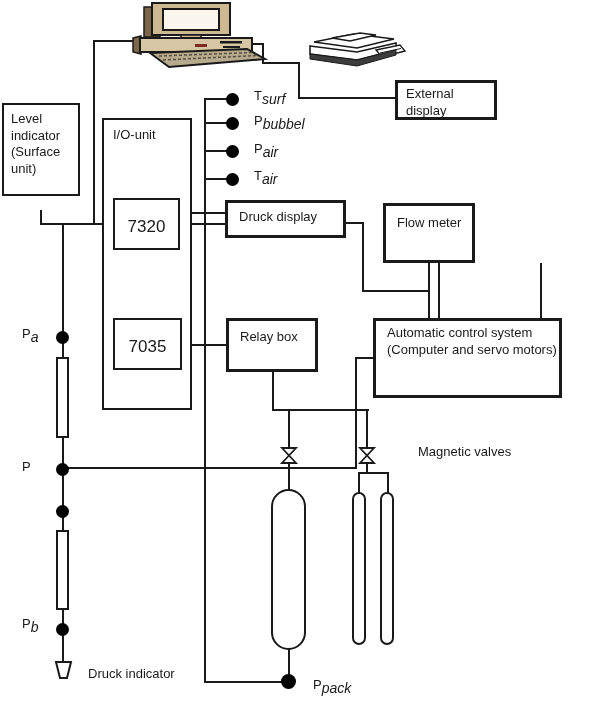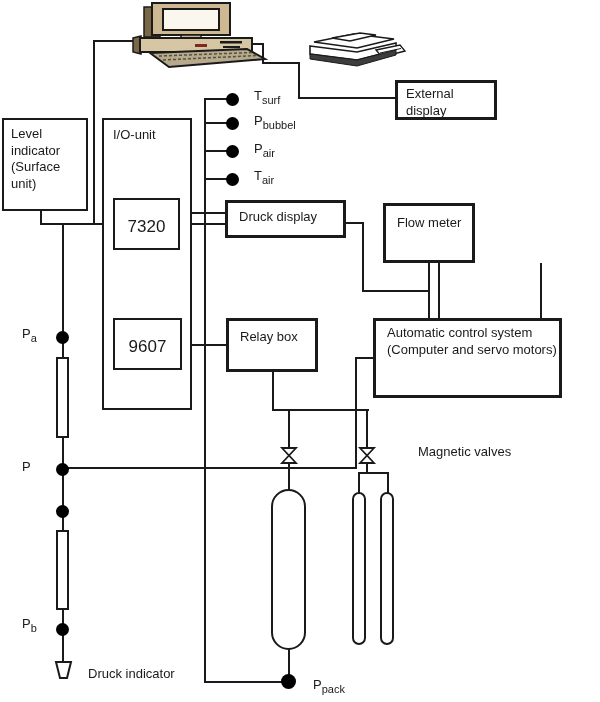--- a/index.html
+++ b/index.html
@@ -5,21 +5,21 @@
   html,body{margin:0;padding:0;background:#fff;}
   #stage{position:relative;width:600px;height:702px;background:#fff;
          font-family:"Liberation Sans", sans-serif;color:#1a1a1a;overflow:hidden;}
   .ln{position:absolute;background:#1a1a1a;}
   .box{position:absolute;border:2px solid #1a1a1a;background:#fff;box-sizing:border-box;
        font-size:13px;line-height:1.28;white-space:pre-line;}
   .box.bold-border{border-width:3px;}
   .mod{display:flex;align-items:flex-start;justify-content:center;font-size:17px;padding-top:16px;}
   .dot{position:absolute;width:13px;height:13px;border-radius:50%;background:#000;}
   .lbl{position:absolute;font-size:13px;white-space:nowrap;}
-  .lbl sub{font-size:11px;}
+  .lbl sub{font-size:14px;font-style:italic;}
   .capsule{position:absolute;border:2px solid #1a1a1a;background:#fff;box-sizing:border-box;}
   svg{position:absolute;overflow:visible;}
 </style>
 </head>
 <body>
 
 <div id="stage">
 
   <div class="ln" style="left:93px;top:40px;width:60px;height:2px"></div>
   <div class="ln" style="left:240px;top:43px;width:24px;height:2px"></div>
@@ -55,30 +55,30 @@
   <div class="ln" style="left:272px;top:371px;width:2px;height:40px"></div>
   <div class="ln" style="left:288px;top:409px;width:2px;height:40px"></div>
   <div class="ln" style="left:366px;top:409px;width:2px;height:40px"></div>
   <div class="ln" style="left:355px;top:357px;width:2px;height:112px"></div>
   <div class="ln" style="left:288px;top:461px;width:2px;height:29px"></div>
   <div class="ln" style="left:366px;top:461px;width:2px;height:13px"></div>
   <div class="ln" style="left:358px;top:472px;width:2px;height:21px"></div>
   <div class="ln" style="left:387px;top:472px;width:2px;height:21px"></div>
   <div class="ln" style="left:288px;top:649px;width:2px;height:28px"></div>
 
-  <div class="box" style="left:2px;top:118px;width:86px;height:93px;padding:6px 0 0 7px">Level
+  <div class="box" style="left:2px;top:103px;width:78px;height:93px;padding:6px 0 0 7px">Level
 indicator
 (Surface
 unit)</div>
 
   <div class="box" style="left:102px;top:118px;width:90px;height:292px;padding:7px 0 0 9px">I/O-unit</div>
 
   <div class="box mod" style="left:113px;top:198px;width:67px;height:52px">7320</div>
 
-  <div class="box mod" style="left:113px;top:318px;width:69px;height:52px">9607</div>
+  <div class="box mod" style="left:113px;top:318px;width:69px;height:52px">7035</div>
 
   <div class="box bold-border" style="left:225px;top:200px;width:121px;height:38px;padding:6px 0 0 11px">Druck display</div>
 
   <div class="box bold-border" style="left:226px;top:318px;width:92px;height:54px;padding:8px 0 0 11px">Relay box</div>
 
   <div class="box bold-border" style="left:383px;top:203px;width:92px;height:60px;padding:9px 0 0 11px">Flow meter</div>
 
 
   <div class="box bold-border" style="left:373px;top:318px;width:189px;height:80px;padding:4px 0 0 11px">Automatic control system
 (Computer and servo motors)</div>

